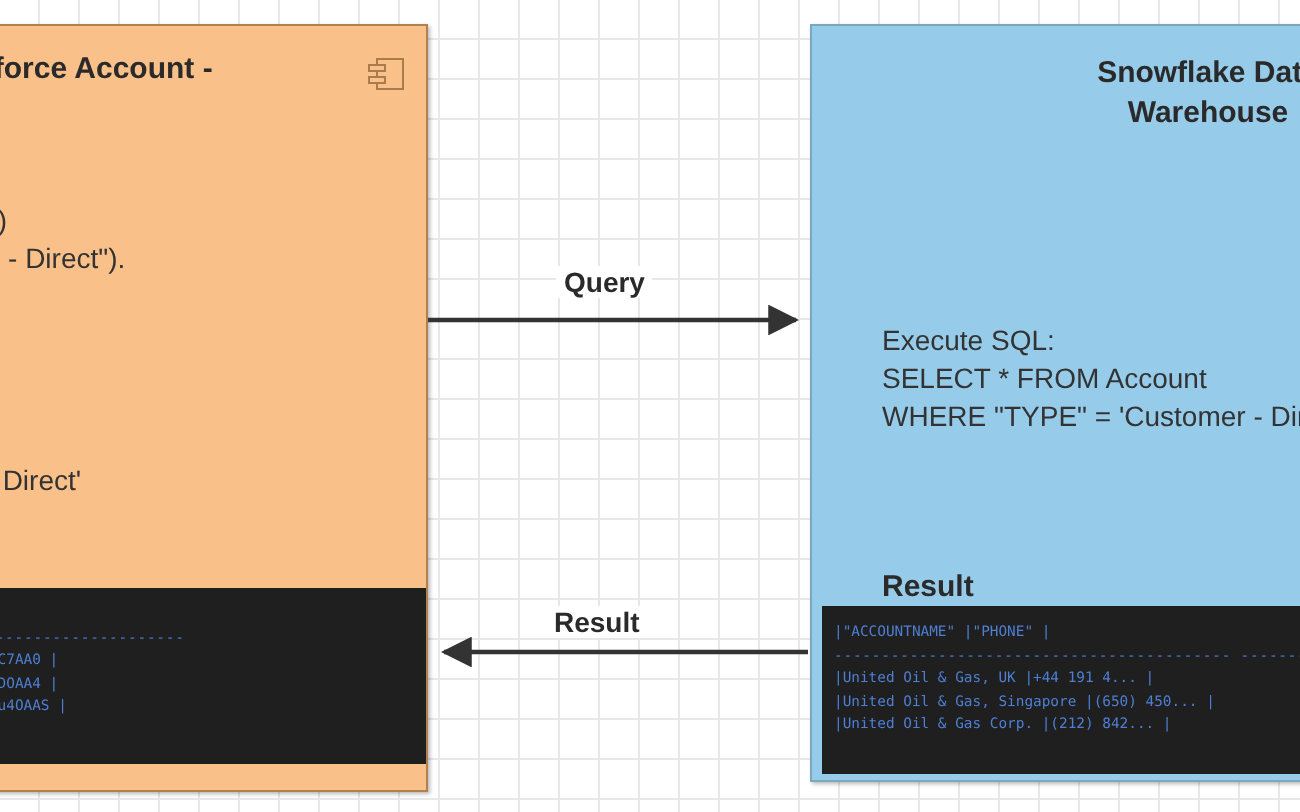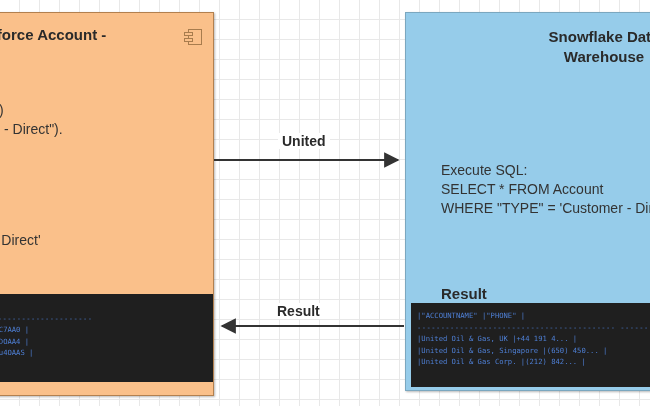--- a/index.html
+++ b/index.html
@@ -216,16 +216,16 @@
         <path d="M 0 0 L 10 5 L 0 10 z" fill="#333333"></path>
       </marker>
       <marker id="arrow-left" viewBox="0 0 10 10" refX="9" refY="5" markerWidth="7" markerHeight="7" orient="auto-start-reverse">
         <path d="M 0 0 L 10 5 L 0 10 z" fill="#333333"></path>
       </marker>
     </defs>
     <line x1="214" y1="160" x2="398" y2="160" stroke="#333333" stroke-width="2.2" marker-end="url(#arrow-right)"></line>
     <line x1="404" y1="326" x2="222" y2="326" stroke="#333333" stroke-width="2.2" marker-end="url(#arrow-left)"></line>
   </svg>
 
-  <div class="edge-label" id="edge-label-query">United</div>
+  <div class="edge-label" id="edge-label-query">Query</div>
   <div class="edge-label" id="edge-label-result">Result</div>
 
 </div>
 
 </body></html>

